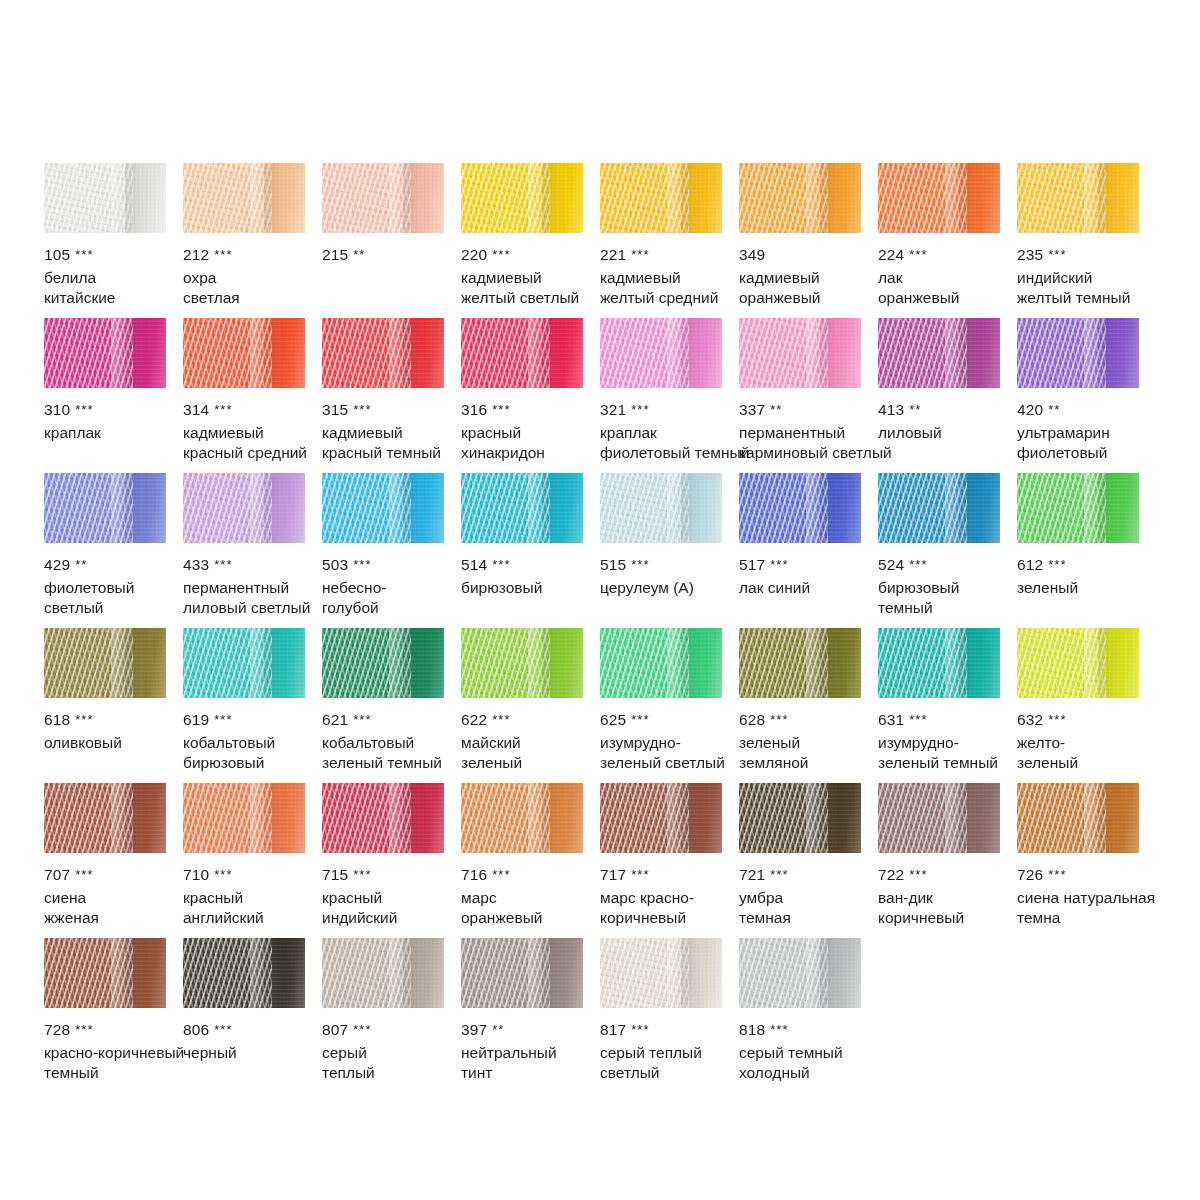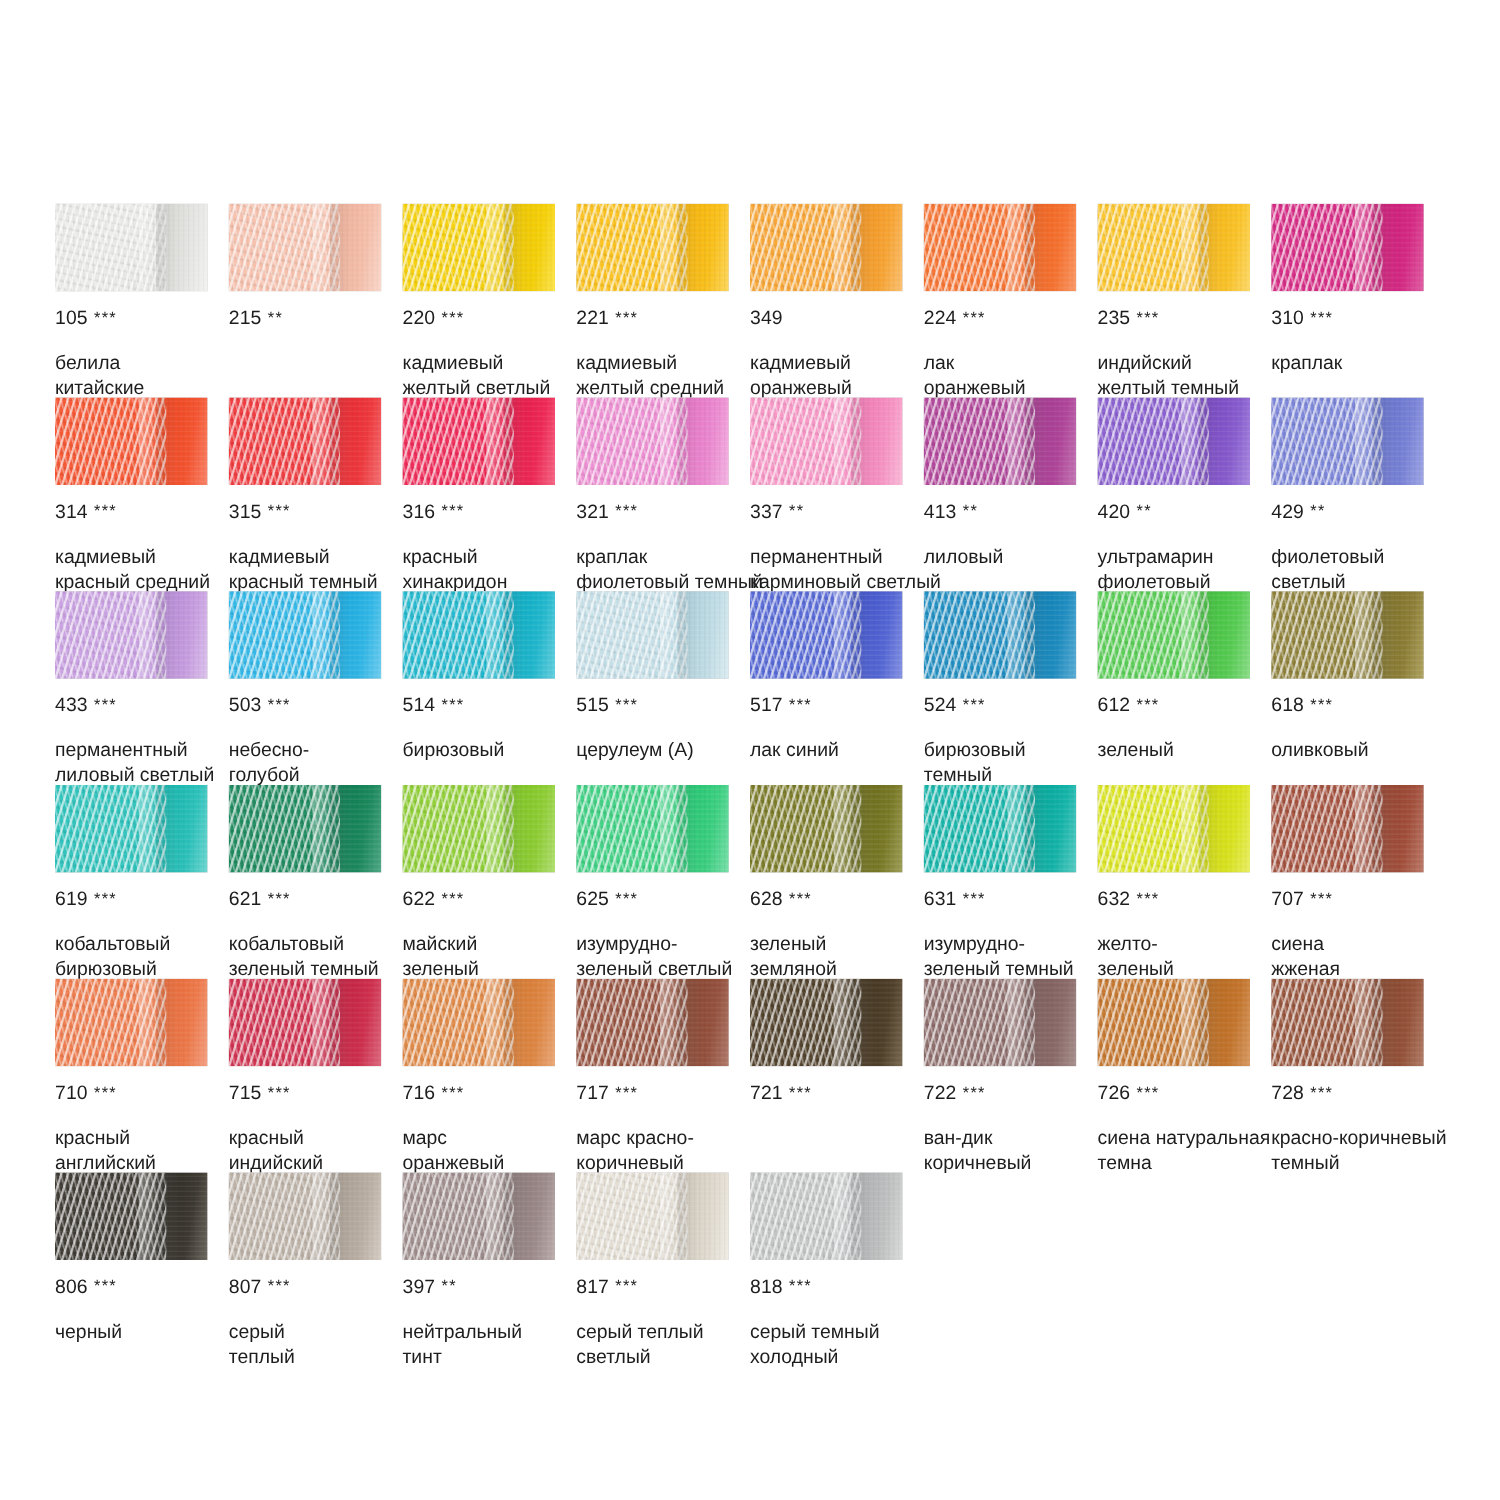--- a/index.html
+++ b/index.html
@@ -163,21 +163,21 @@
     letter-spacing: 1.1px;
     margin-left: 5px;
     position: relative;
     top: -1px;
   }
 
   .swatch-name {
     font-size: 15.5px;
     line-height: 19.5px;
     color: #1d1d1d;
-    margin-top: 17px;
+    margin-top: 3px;
     white-space: pre-line;
     max-width: 172px;
   }
 </style>
 </head>
 <body>
 
 <div id="chart-root">
   <div class="swatch-grid">
       <div class="swatch-cell">
@@ -189,20 +189,34 @@
           <div class="chip-grain"></div>
         </div>
         <div class="swatch-meta">
           <div class="swatch-codeline"><span class="swatch-code">105</span><span class="swatch-stars">***</span></div>
           <div class="swatch-name">белила
 китайские</div>
         </div>
       </div>
       <div class="swatch-cell">
         <div class="swatch-chip">
+          <div class="chip-base" style="background: linear-gradient(100deg, rgb(248, 199, 154) 0%, rgb(248, 199, 154) 52%, rgb(245, 185, 127) 66%, rgb(248, 199, 154) 86%, rgb(251, 220, 188) 100%);"></div>
+          <div class="chip-texture"></div>
+          <div class="chip-edge"></div>
+          <div class="chip-pool" style="background: linear-gradient(90deg, rgba(0, 0, 0, 0.1) 0%, rgba(0, 0, 0, 0.02) 40%, rgba(0, 0, 0, 0) 100%);"></div>
+          <div class="chip-grain"></div>
+        </div>
+        <div class="swatch-meta">
+          <div class="swatch-codeline"><span class="swatch-code">212</span><span class="swatch-stars">***</span></div>
+          <div class="swatch-name">охра
+светлая</div>
+        </div>
+      </div>
+      <div class="swatch-cell">
+        <div class="swatch-chip">
           <div class="chip-base" style="background: linear-gradient(100deg, rgb(247, 193, 173) 0%, rgb(247, 193, 173) 52%, rgb(244, 180, 156) 66%, rgb(247, 193, 173) 86%, rgb(250, 216, 203) 100%);"></div>
           <div class="chip-texture"></div>
           <div class="chip-edge"></div>
           <div class="chip-pool" style="background: linear-gradient(90deg, rgba(0, 0, 0, 0.1) 0%, rgba(0, 0, 0, 0.02) 40%, rgba(0, 0, 0, 0) 100%);"></div>
           <div class="chip-grain"></div>
         </div>
         <div class="swatch-meta">
           <div class="swatch-codeline"><span class="swatch-code">215</span><span class="swatch-stars">**</span></div>
         </div>
       </div>
@@ -678,20 +692,22 @@
       <div class="swatch-cell">
         <div class="swatch-chip">
           <div class="chip-base" style="background: linear-gradient(100deg, rgb(80, 64, 42) 0%, rgb(80, 64, 42) 52%, rgb(66, 52, 31) 66%, rgb(80, 64, 42) 86%, rgb(122, 106, 82) 100%);"></div>
           <div class="chip-texture"></div>
           <div class="chip-edge"></div>
           <div class="chip-pool" style="background: linear-gradient(90deg, rgba(0, 0, 0, 0.1) 0%, rgba(0, 0, 0, 0.02) 40%, rgba(0, 0, 0, 0) 100%);"></div>
           <div class="chip-grain"></div>
         </div>
         <div class="swatch-meta">
           <div class="swatch-codeline"><span class="swatch-code">721</span><span class="swatch-stars">***</span></div>
+          <div class="swatch-name">умбра
+темная</div>
         </div>
       </div>
       <div class="swatch-cell">
         <div class="swatch-chip">
           <div class="chip-base" style="background: linear-gradient(100deg, rgb(140, 108, 106) 0%, rgb(140, 108, 106) 52%, rgb(125, 93, 91) 66%, rgb(140, 108, 106) 86%, rgb(168, 144, 142) 100%);"></div>
           <div class="chip-texture"></div>
           <div class="chip-edge"></div>
           <div class="chip-pool" style="background: linear-gradient(90deg, rgba(0, 0, 0, 0.1) 0%, rgba(0, 0, 0, 0.02) 40%, rgba(0, 0, 0, 0) 100%);"></div>
           <div class="chip-grain"></div>
         </div>

